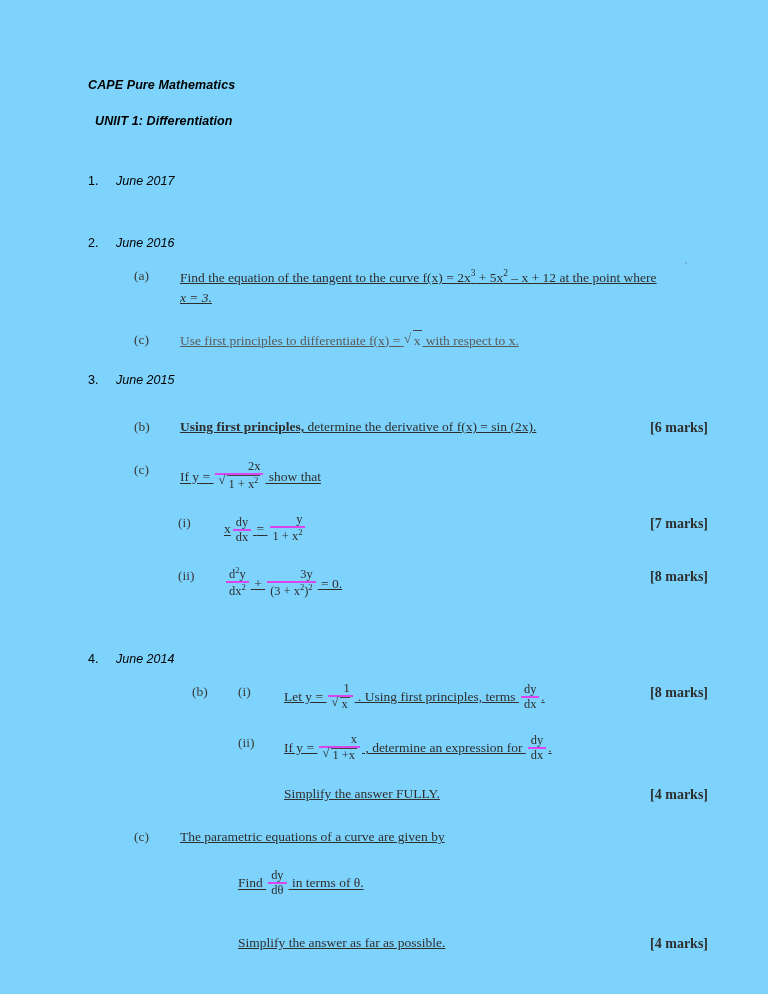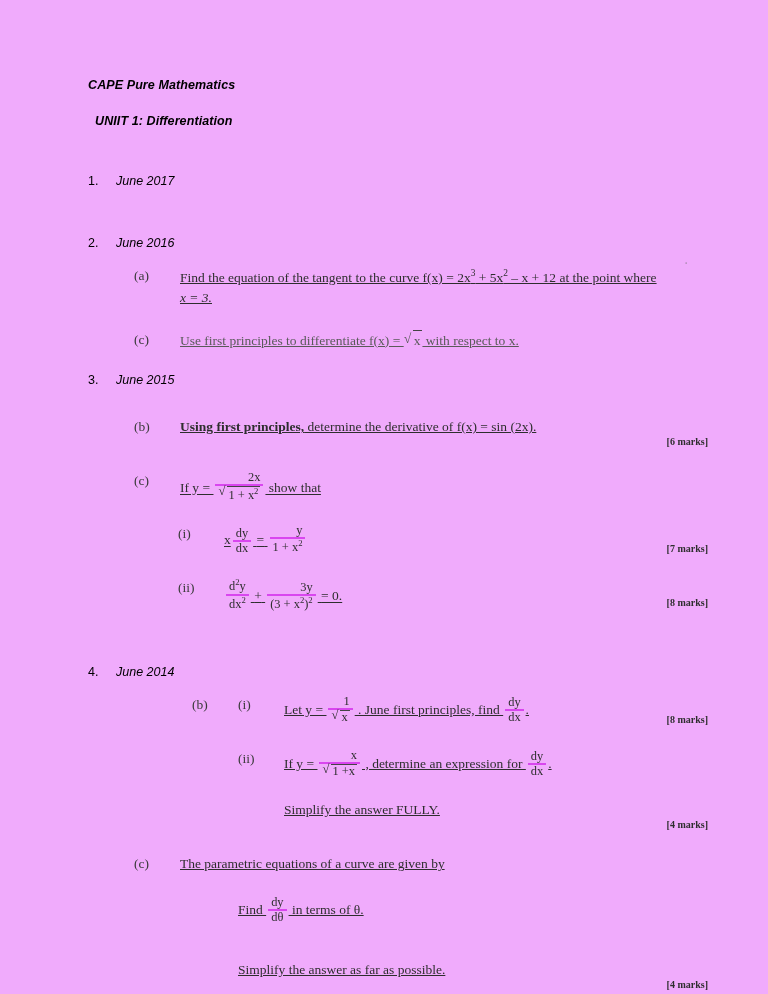--- a/index.html
+++ b/index.html
@@ -12,21 +12,21 @@
     height: 994px;
     font-family: "Liberation Serif", serif;
     color: #000000;
     position: relative;
     overflow: hidden;
   }
   .page {
     position: relative;
     width: 768px;
     height: 994px;
-    background: #f0abfc;
+    background: #7dd3fc;
     box-sizing: border-box;
     padding: 78px 60px 40px 88px;
   }
   
   .doc-heading {
     font-family: "Liberation Sans", sans-serif;
     font-weight: bold;
     font-style: italic;
     font-size: 12.5px;
     letter-spacing: 0.1px;
@@ -74,25 +74,24 @@
     width: 46px;
     flex: 0 0 46px;
     text-align: left;
     color: #3a3a3a;
   }
   .tag.indent { margin-left: 44px; }
   .body { flex: 1 1 auto; text-decoration: underline; }
   .marks {
     flex: 0 0 auto;
     font-weight: bold;
-    font-size: 10px;
+    font-size: 14px;
     white-space: nowrap;
     text-align: right;
     min-width: 72px;
-    margin-top: 17px;
   }
   .ind-1 { padding-left: 46px; }
   .bold { font-weight: bold; }
 
   
   .frac {
     display: inline-block;
     vertical-align: -0.55em;
     text-align: center;
     font-size: 0.92em;
@@ -227,21 +226,21 @@
     <span class="q-label">June 2014</span>
   </div>
 
   <div class="spacer-sm"></div>
 
   <div class="scan" style="padding-left:104px;">
     <div class="row">
       <div class="tag">(b)</div>
       <div class="tag">(i)</div>
       <div class="body">
-        <span>Let y = </span><span class="frac"><span class="num">1</span><span class="den"><span class="sqrt"><span class="rad v">x</span></span></span></span><span> . June first principles, find </span><span class="frac"><span class="num">dy</span><span class="den">dx</span></span><span>.</span>
+        <span>Let y = </span><span class="frac"><span class="num">1</span><span class="den"><span class="sqrt"><span class="rad v">x</span></span></span></span><span> . Using first principles, terms </span><span class="frac"><span class="num">dy</span><span class="den">dx</span></span><span>.</span>
       </div>
       <div class="marks">[8 marks]</div>
     </div>
 
     <div class="spacer-sm"></div>
 
     <div class="row">
       <div class="tag"></div>
       <div class="tag">(ii)</div>
       <div class="body">

